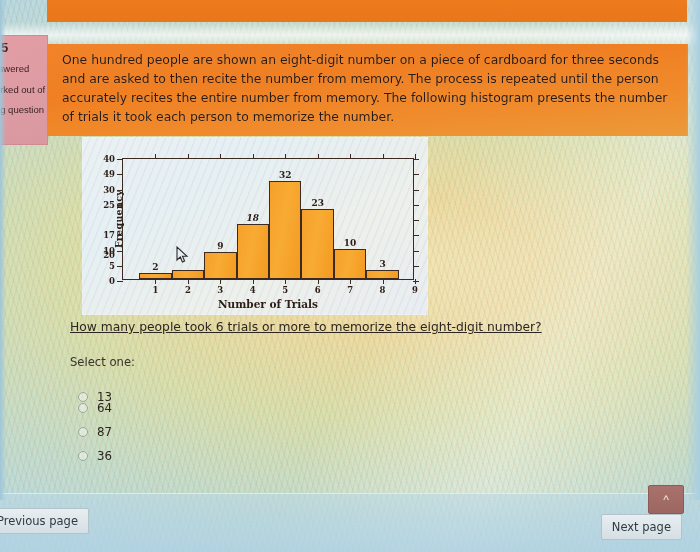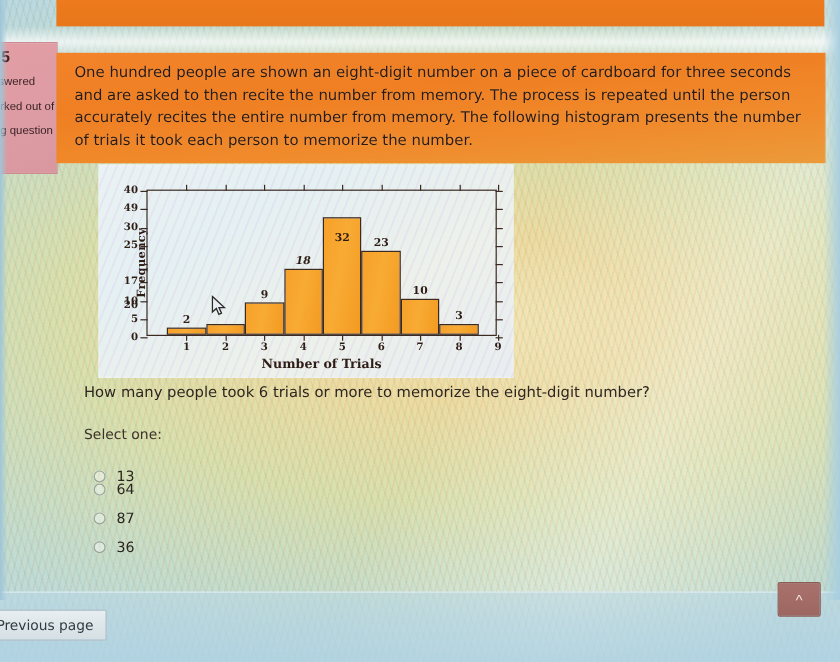--- a/index.html
+++ b/index.html
@@ -116,21 +116,21 @@
     font-family:"DejaVu Serif",serif;font-weight:bold;font-size:9.5px;color:#2d1d16;
     white-space:nowrap;letter-spacing:.3px;
   }
 
   
   .cursor{position:absolute;left:176px;top:246px;width:13px;height:18px;pointer-events:none;}
 
   
   .prompt{
     position:absolute;left:70px;top:320px;
-    font-size:12.3px;color:#2e2620;font-family:"DejaVu Sans",sans-serif;
+    font-size:12.3px;color:#2e2620;font-family:"DejaVu Sans",sans-serif;text-decoration:underline;
   }
   .select-one{
     position:absolute;left:70px;top:355px;
     font-size:11.6px;color:#3a322a;font-family:"DejaVu Sans",sans-serif;
   }
   .opt{position:absolute;left:78px;display:flex;align-items:center;gap:9px;}
   .radio{
     width:10px;height:10px;border-radius:50%;
     border:1.3px solid #9aa69a;background:rgba(255,255,255,.42);box-sizing:border-box;
     box-shadow:0 0 1px rgba(255,255,255,.6);
@@ -248,21 +248,21 @@
       <div class="xtick-t" style="left: 292px;"></div>
       <div class="xlab" style="left: 292px;">9</div>
       <div class="bar" style="left: 16.2222px; width: 32.4444px; height: 6.1px;"></div>
       <div class="bar-lbl" style="left: 32.4444px; top: 102.9px;">2</div>
       <div class="bar" style="left: 48.6667px; width: 32.4444px; height: 9.15px;"></div>
       <div class="bar" style="left: 81.1111px; width: 32.4444px; height: 27.45px;"></div>
       <div class="bar-lbl" style="left: 97.3333px; top: 81.55px;">9</div>
       <div class="bar" style="left: 113.556px; width: 32.4444px; height: 54.9px;"></div>
       <div class="bar-lbl" style="left: 129.778px; top: 54.1px; font-style: italic;">18</div>
       <div class="bar" style="left: 146px; width: 32.4444px; height: 97.6px;"></div>
-      <div class="bar-lbl" style="left: 162.222px; top: 11.4px; margin-top: 24px;">32</div>
+      <div class="bar-lbl" style="left: 162.222px; top: 11.4px;">32</div>
       <div class="bar" style="left: 178.444px; width: 32.4444px; height: 70.15px;"></div>
       <div class="bar-lbl" style="left: 194.667px; top: 38.85px;">23</div>
       <div class="bar" style="left: 210.889px; width: 32.4444px; height: 30.5px;"></div>
       <div class="bar-lbl" style="left: 227.111px; top: 78.5px;">10</div>
       <div class="bar" style="left: 243.333px; width: 32.4444px; height: 9.15px;"></div>
       <div class="bar-lbl" style="left: 259.556px; top: 99.85px;">3</div>
     </div>
 </div>
 
 <svg class="cursor" viewBox="0 0 13 18">
@@ -284,19 +284,20 @@
   <span class="radio"></span>
   <span class="opt-label">87</span>
 </div>
 <div class="opt" style="top:449px">
   <span class="radio"></span>
   <span class="opt-label">36</span>
 </div>
 
 <div class="botbar">
   <div class="nav-btn prev-btn">Previous page</div>
+  <div class="nav-btn next-btn">Next page</div>
   <div class="totop">
     <span>^</span>
   </div>
 </div>
 
 <div class="edge-left"></div>
 <div class="edge-right"></div>
 
 </body></html>

